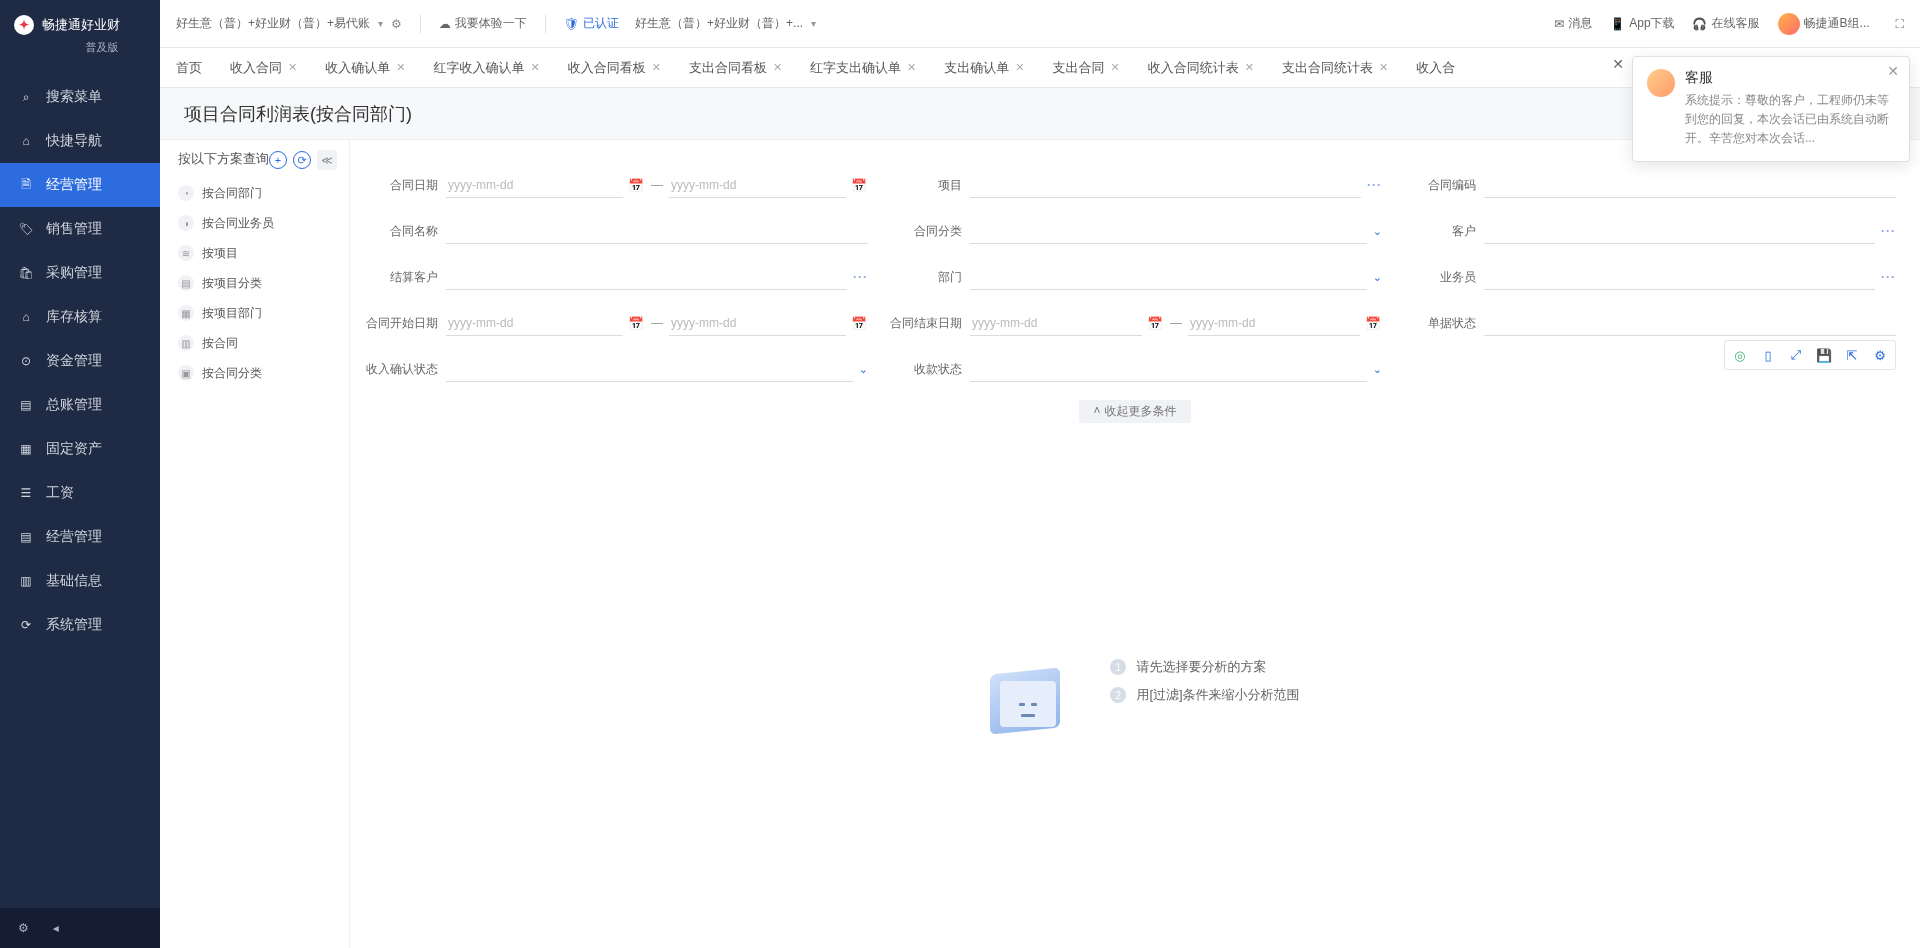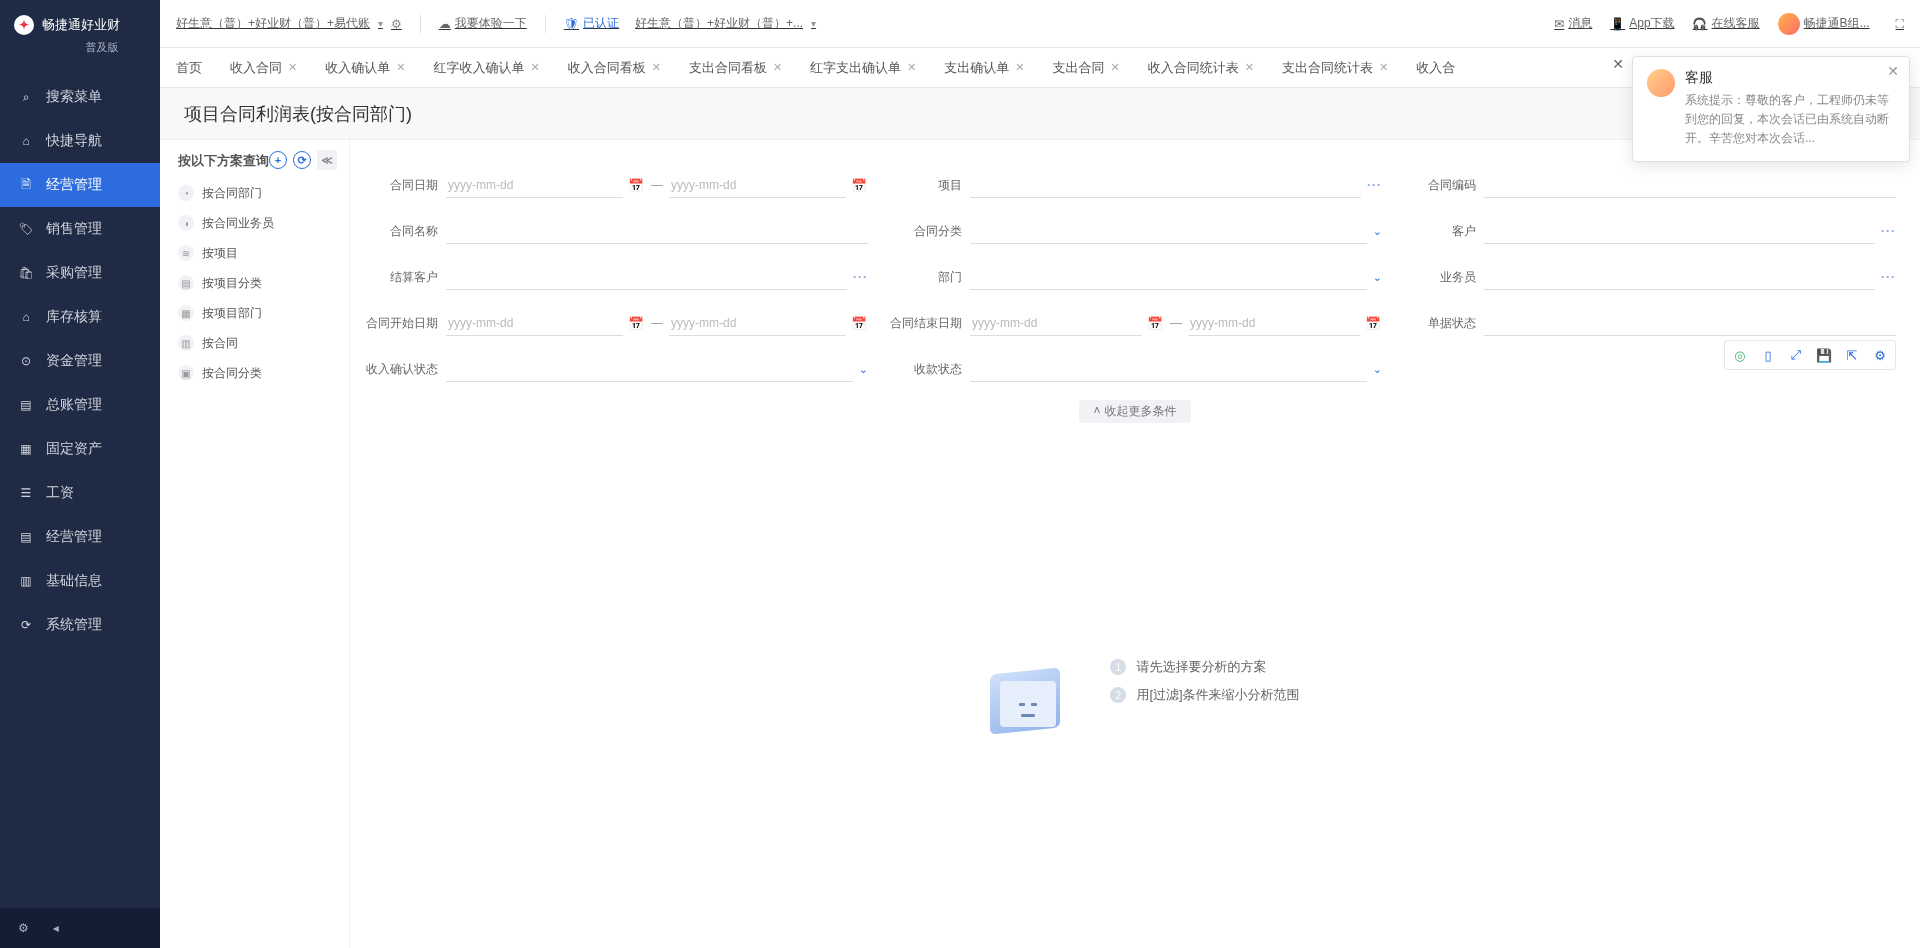--- a/index.html
+++ b/index.html
@@ -16,21 +16,21 @@
     .nav-item { height: 44px; display: flex; align-items: center; padding: 0 18px; gap: 12px; cursor: pointer; color: #d0d4dc; }
     .nav-item.active { background: #2d6cdf; color: #fff; }
     .nav-icon { width: 16px; height: 16px; display: inline-flex; align-items: center; justify-content: center; }
     .nav-label { font-size: 14px; }
     .sidebar-footer { height: 40px; background: #141d33; display: flex; align-items: center; padding: 0 18px; gap: 24px; color: #a8b0c0; }
     
     
     .main { flex: 1; display: flex; flex-direction: column; background: #fff; min-width: 0; }
     
     
-    .topbar { height: 48px; border-bottom: 1px solid #e8e8e8; display: flex; align-items: center; padding: 16px 16px; gap: 8px; text-decoration: underline; }
+    .topbar { height: 48px; border-bottom: 1px solid #e8e8e8; display: flex; align-items: center; padding: 16px 16px; gap: 8px; }
     .tb-seg { display: flex; align-items: center; gap: 6px; color: #666; font-size: 12px; }
     .tb-chevron { color: #999; font-size: 10px; margin-left: 2px; }
     .tb-divider { width: 1px; height: 18px; background: #e0e0e0; margin: 0 10px; }
     .tb-gear { color: #888; }
     .tb-try { color: #666; display: flex; align-items: center; gap: 4px; }
     .tb-verified { color: #2d6cdf; display: flex; align-items: center; gap: 4px; font-weight: 500; }
     .tb-right { margin-left: auto; display: flex; align-items: center; gap: 18px; color: #666; }
     .tb-right-item { display: flex; align-items: center; gap: 4px; cursor: pointer; }
     .avatar { width: 22px; height: 22px; border-radius: 50%; background: linear-gradient(135deg,#ffb347,#ff6b6b); }
     .tb-expand { color: #666; margin-left: 8px; }
@@ -46,21 +46,21 @@
     .title-actions { margin-left: auto; display: flex; gap: 10px; }
     .btn { height: 28px; padding: 0 14px; border-radius: 3px; font-size: 12px; cursor: pointer; display: inline-flex; align-items: center; border: 1px solid transparent; }
     .btn-primary { background: #2d6cdf; color: #fff; }
     .btn-outline { background: #fff; border: 1px solid #2d6cdf; color: #2d6cdf; }
     
     
     .content { flex: 1; display: flex; background: #fff; min-height: 0; }
     
     
     .scheme-panel { width: 190px; border-right: 1px solid #eef0f3; padding: 10px 0; }
-    .scheme-header { display: flex; align-items: flex-end; padding: 0 12px 8px 18px; color: #555; font-size: 13px; font-weight: bold; }
+    .scheme-header { display: flex; align-items: flex-start; padding: 0 12px 8px 18px; color: #555; font-size: 13px; }
     .scheme-header-actions { margin-left: auto; display: flex; gap: 6px; align-items: center; }
     .circle-btn { width: 18px; height: 18px; border-radius: 50%; border: 1px solid #2d6cdf; color: #2d6cdf; display: inline-flex; align-items: center; justify-content: center; font-size: 11px; cursor: pointer; }
     .collapse-btn { width: 20px; height: 20px; background: #f0f2f5; border-radius: 3px; display: inline-flex; align-items: center; justify-content: center; color: #888; cursor: pointer; font-size: 11px; }
     .scheme-list { }
     .scheme-item { height: 30px; padding: 0 18px; display: flex; align-items: center; gap: 8px; color: #555; cursor: pointer; font-size: 12px; }
     .scheme-icon { width: 16px; height: 16px; border-radius: 50%; background: #f0f2f5; display: inline-flex; align-items: center; justify-content: center; color: #999; font-size: 10px; }
     
     
     .filter-wrap { flex: 1; display: flex; flex-direction: column; min-width: 0; position: relative; }
     .filters { padding: 12px 24px 4px 10px; }

